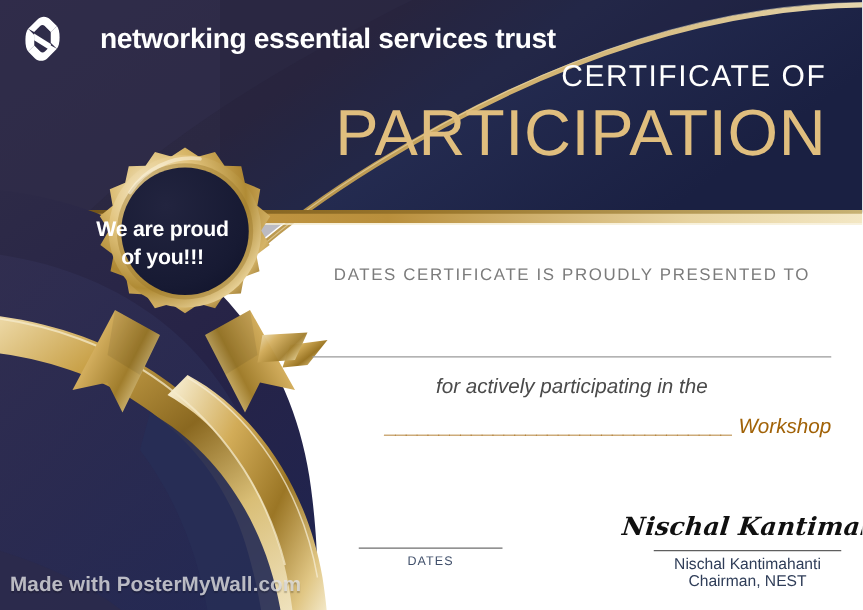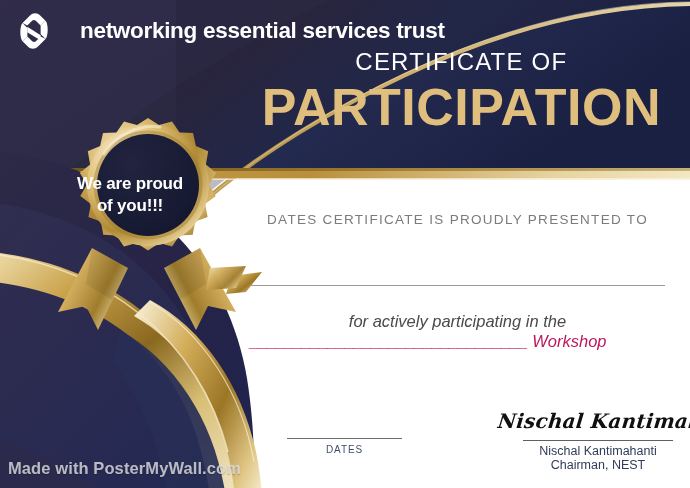--- a/index.html
+++ b/index.html
@@ -25,49 +25,49 @@
   .brand-name{
     color:#ffffff;font-size:22.5px;font-weight:bold;
     letter-spacing:-0.3px;white-space:nowrap;line-height:1;
   }
 
   .title-block{
     position:absolute;right:29px;top:50px;z-index:6;text-align:right;
   }
   .title-small{
     color:#ffffff;font-size:24px;font-weight:normal;
-    letter-spacing:1.2px;line-height:1;white-space:nowrap;text-align:center;
+    letter-spacing:1.2px;line-height:1;white-space:nowrap;
   }
   .title-big{
-    color:#e0be7e;font-size:52px;font-weight:bold;
+    color:#e0be7e;font-size:52px;font-weight:normal;
     letter-spacing:0.5px;line-height:1.05;margin-top:6px;white-space:nowrap;
   }
   .badge-text{
     position:absolute;left:70px;top:173px;width:120px;z-index:8;
     text-align:center;color:#ffffff;font-size:17px;font-weight:bold;
     line-height:1.28;letter-spacing:-0.2px;pointer-events:none;
   }
 
   
   .presented{
     position:absolute;left:250px;top:212px;width:415px;z-index:6;
     text-align:center;color:#7b7b7b;font-size:13.5px;letter-spacing:1.3px;
     white-space:nowrap;
   }
   .rule-top{
     position:absolute;left:250px;top:285px;width:415px;height:1px;
     background:#9a9a9a;z-index:6;
   }
   .line-a{
-    position:absolute;left:250px;top:312px;width:415px;z-index:6;
+    position:absolute;left:250px;top:300px;width:415px;z-index:6;
     text-align:center;color:#4a4a4a;font-size:16.5px;font-style:italic;
   }
   .line-b{
     position:absolute;left:250px;top:332px;width:415px;z-index:6;
-    text-align:left;color:#be185d;font-size:16.5px;font-style:italic;
+    text-align:right;color:#a16207;font-size:16.5px;font-style:italic;
     white-space:nowrap;
   }
   .line-b .blank{letter-spacing:-0.5px;}
   .line-c{
     position:absolute;left:250px;top:368px;width:415px;z-index:6;
     text-align:center;color:#4a4a4a;font-size:16.5px;font-style:italic;
   }
 
   
   .dates-rule{

